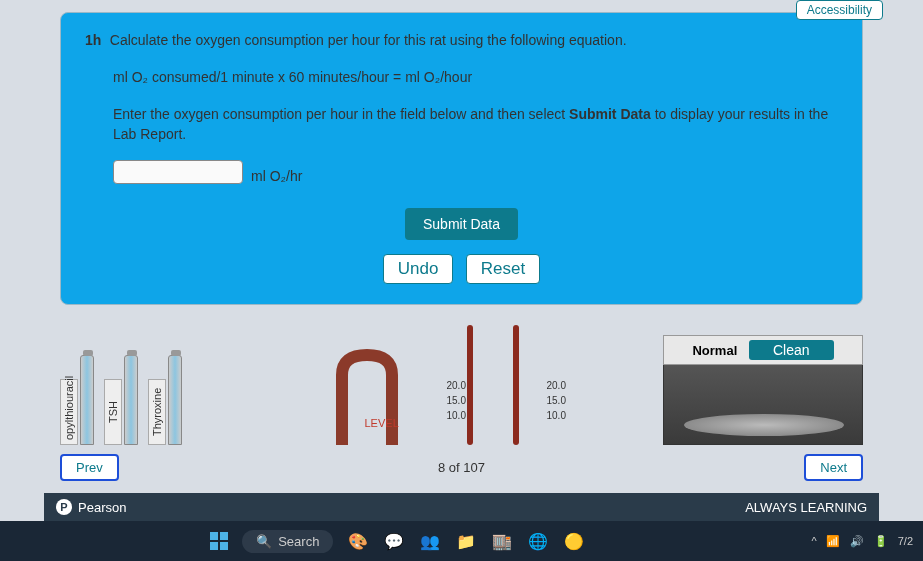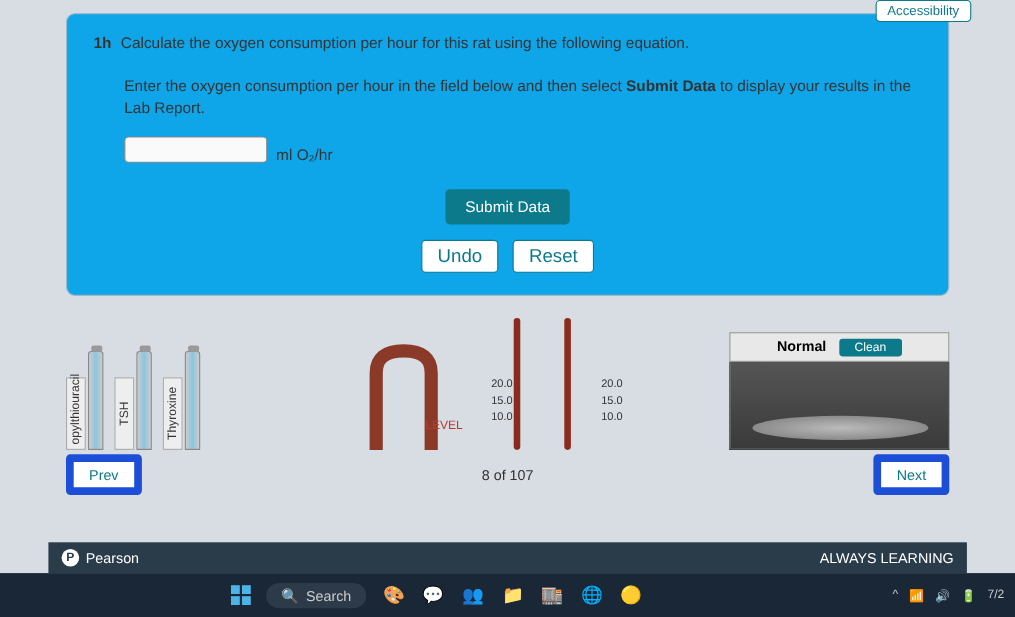--- a/index.html
+++ b/index.html
@@ -24,29 +24,29 @@
 .syringe-group { display: flex; align-items: flex-end; }
 .syringe-label { writing-mode: vertical-rl; transform: rotate(180deg); font-size: 11px; color: #333; background: #eee; border: 1px solid #aaa; padding: 4px 2px; margin-right: 2px; height: 66px; text-align: center; }
 .syringe { width: 14px; height: 90px; background: linear-gradient(to right, #ccc, #8cc5e0, #ccc); border: 1px solid #888; border-radius: 3px 3px 0 0; position: relative; }
 .syringe::before { content:""; position:absolute; top:-6px; left:2px; width:10px; height:6px; background:#999; border-radius:2px; }
 .u-tube { width: 80px; height: 100px; position: relative; }
 .u-tube svg { display: block; }
 .thermometer { width: 6px; height: 120px; background: linear-gradient(to bottom, #8b2a1e 0%, #8b2a1e 100%); border-radius: 3px; position: relative; margin-left: 40px; }
 .scale-col { position: absolute; font-size: 10px; color: #333; top: 55px; }
 .scale-left { left: -4px; text-align: right; }
 .scale-col div { height: 15px; margin-left: 24px; }
-.level-label { color: #c0392b; font-size: 11px; position: absolute; top: 92px; left: 64px; }
+.level-label { color: #c0392b; font-size: 11px; position: absolute; top: 92px; left: 42px; }
 .mano-wrap { display:flex; align-items:flex-end; position:relative; width:200px; justify-content:center; }
 .chamber { position: relative; width: 200px; }
 .chamber-header { background: #e8e8e8; border: 1px solid #999; text-align: center; padding: 4px; font-size: 13px; }
 .chamber-header b { margin-right: 8px; }
-.clean-btn { background: #0d7a8c; color: #fff; border: none; border-radius: 3px; padding: 2px 14px; font-size: 11px; }
+.clean-btn { background: #0d7a8c; color: #fff; border: none; border-radius: 3px; padding: 2px 24px; font-size: 14px; }
 .chamber-body { height: 80px; background: linear-gradient(to bottom, #555, #3a3a3a); border: 1px solid #333; border-top:none; position:relative; }
 .chamber-body::after { content:""; position:absolute; bottom:8px; left:20px; width:160px; height:22px; border-radius:50%; background: radial-gradient(ellipse, #bbb, #777); }
-.nav-btn { background: #fff; color: #0d7a8c; border: 7px solid #1d4ed8; border-radius: 4px; padding: 4px 14px; font-size: 13px; }
+.nav-btn { background: #fff; color: #0d7a8c; border: 2px solid #1d4ed8; border-radius: 4px; padding: 4px 14px; font-size: 13px; }
 .page-count { font-size: 13px; color: #333; position: absolute; left: 50%; transform: translateX(-50%); }
 .pearson-bar { position: absolute; bottom: 40px; left: 44px; right: 44px; height: 28px; background: #2a3b4a; color: #fff; display: flex; align-items: center; justify-content: space-between; padding: 0 12px; font-size: 13px; }
 .pearson-logo { display: flex; align-items: center; gap: 6px; }
 .pearson-p { width: 16px; height: 16px; background: #fff; color: #2a3b4a; border-radius: 50%; font-weight: bold; font-size: 11px; display: flex; align-items: center; justify-content: center; }
 .taskbar { position: absolute; bottom: 0; left: 0; right: 0; height: 40px; background: #1a2736; display: flex; align-items: center; padding: 0 200px 0 210px; gap: 14px; }
 .taskbar-right { position:absolute; right:10px; bottom:0; height:40px; display:flex; align-items:center; gap:10px; color:#ccc; font-size:11px; }
 .win-icon { width: 18px; height: 18px; display: grid; grid-template-columns: 1fr 1fr; grid-template-rows: 1fr 1fr; gap: 2px; }
 .win-icon span { background: #4db4e8; }
 .search-box { background: #2d3a49; border-radius: 16px; padding: 4px 14px; color: #ccc; font-size: 13px; display: flex; align-items: center; gap: 6px; }
 .tb-icon { width: 22px; height: 22px; display:flex; align-items:center; justify-content:center; font-size:16px; }
@@ -56,20 +56,21 @@
 <body>
 
 <div class="main-area">
   <button class="accessibility-btn">Accessibility</button>
 
   <div class="question-card">
     <div>
       <span class="q-prefix">1h</span>
       <span class="q-text">Calculate the oxygen consumption per hour for this rat using the following equation.</span>
     </div>
+    <div class="equation">ml O₂ consumed/1 minute x 60 minutes/hour = ml O₂/hour</div>
     <div class="instruction">
       <span>Enter the oxygen consumption per hour in the field below and then select </span><b>Submit Data</b><span> to display your results in the Lab Report.</span>
     </div>
     <div class="input-row">
       <input class="answer-input" type="text" value="" style="">
       <span class="unit-label">ml O₂/hr</span>
     </div>
     <div class="btn-row">
       <button class="submit-btn">Submit Data</button>
     </div>

